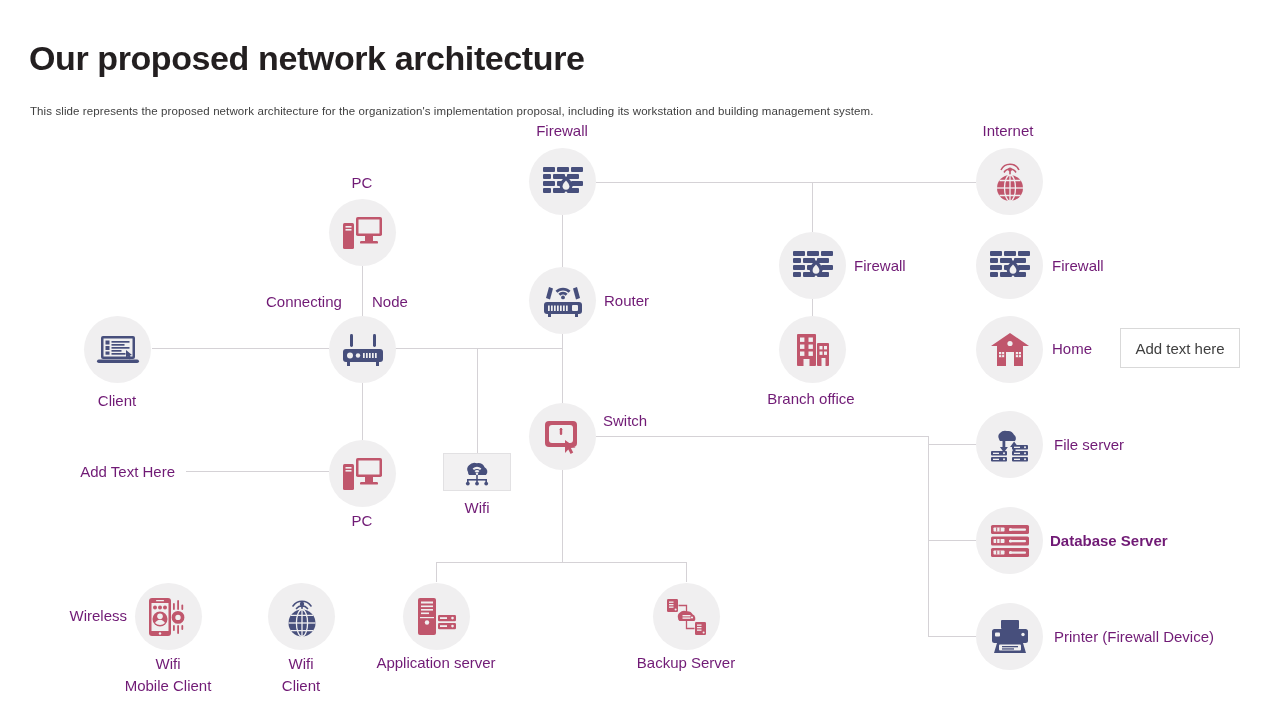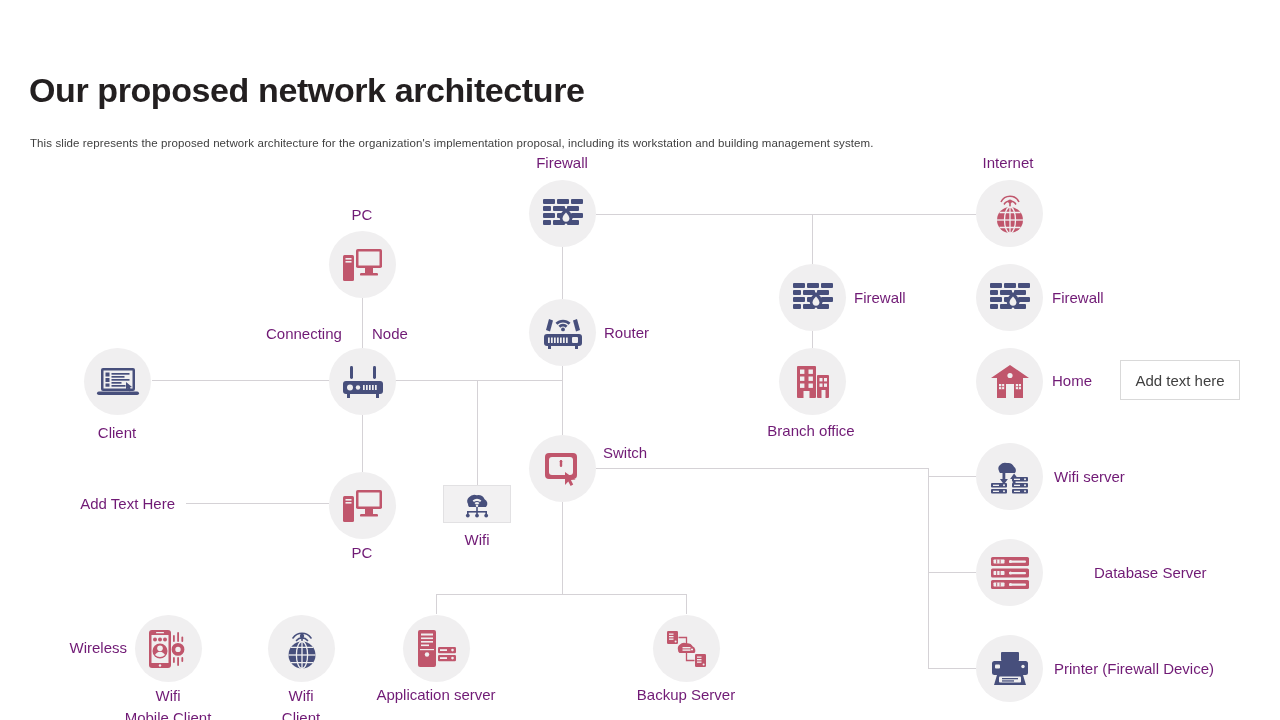--- a/index.html
+++ b/index.html
@@ -2,21 +2,21 @@
 <html><head>
 <meta charset="utf-8">
 <style>
   * { box-sizing: border-box; margin: 0; padding: 0; }
   html, body {
     width: 1280px; height: 720px;
     background: #ffffff;
     font-family: "Liberation Sans", sans-serif;
     overflow: hidden;
   }
-  #slide { position: relative; width: 1280px; height: 544px; background:#fff;margin-top:32px; }
+  #slide { position: relative; width: 1280px; height: 544px; background:#fff; }
 
   
   #title {
     position: absolute; left: 29px; top: 36px;
     font-size: 34px; font-weight: 700; color: #231f20;
     letter-spacing: -0.4px; line-height: 44px;
   }
   #subtitle {
     position: absolute; left: 30px; top: 105px;
     font-size: 11.5px; color: #404040; letter-spacing: .1px;
@@ -418,21 +418,21 @@
           <circle cx="15" cy="27.3" r="1"></circle>
               <circle cx="15" cy="33.3" r="1"></circle>
           <circle cx="36" cy="21.3" r="1"></circle>
               <circle cx="36" cy="27.3" r="1"></circle>
               <circle cx="36" cy="33.3" r="1"></circle>
         </g>
       </g>
         </svg>
     </span>
   </div>
-  <div class="lbl" style="left:1054px; top:434px;">Wifi server</div>
+  <div class="lbl" style="left:1054px; top:434px;">File server</div>
 
   <div class="disc" style="left:976px; top:507px; width:67px; height:67px;">
     <span>
       <svg width="40" height="36" viewBox="0 0 40 36">
           <g fill="#c0566c">
         <rect x="1" y="2" width="38" height="9" rx="1.6"></rect>
         <rect x="1" y="13.5" width="38" height="9" rx="1.6"></rect>
         <rect x="1" y="25" width="38" height="9" rx="1.6"></rect>
         <g fill="#f0eff0">
           <rect x="3.5" y="4.5" width="11" height="4" rx=".7"></rect>
@@ -450,21 +450,21 @@
         <rect x="6.2" y="27.5" width="1" height="4"></rect>
               <rect x="9.6" y="27.5" width="1" height="4"></rect>
             </g>
         <circle cx="20.5" cy="6.6" r="1.5" fill="#f0eff0"></circle>
             <circle cx="20.5" cy="18.1" r="1.5" fill="#f0eff0"></circle>
             <circle cx="20.5" cy="29.6" r="1.5" fill="#f0eff0"></circle>
       </g>
         </svg>
     </span>
   </div>
-  <div class="lbl" style="left:1094px; top:530px;">Database Server</div>
+  <div class="lbl" style="left:1050px; top:530px;font-weight:bold;">Database Server</div>
 
   <div class="disc" style="left:976px; top:603px; width:67px; height:67px;">
     <span>
       <svg width="40" height="36" viewBox="0 0 40 36">
           <g fill="#474f7c">
         <rect x="11" y="1" width="18" height="9" rx="1"></rect>
         <rect x="2" y="10" width="36" height="14" rx="2.5"></rect>
         <rect x="5" y="13.5" width="5" height="4" rx="1" fill="#f0eff0"></rect>
         <circle cx="33" cy="15.5" r="1.7" fill="#f0eff0"></circle>
         <path d="M7 24 L33 24 L36 34 L4 34 Z"></path>

